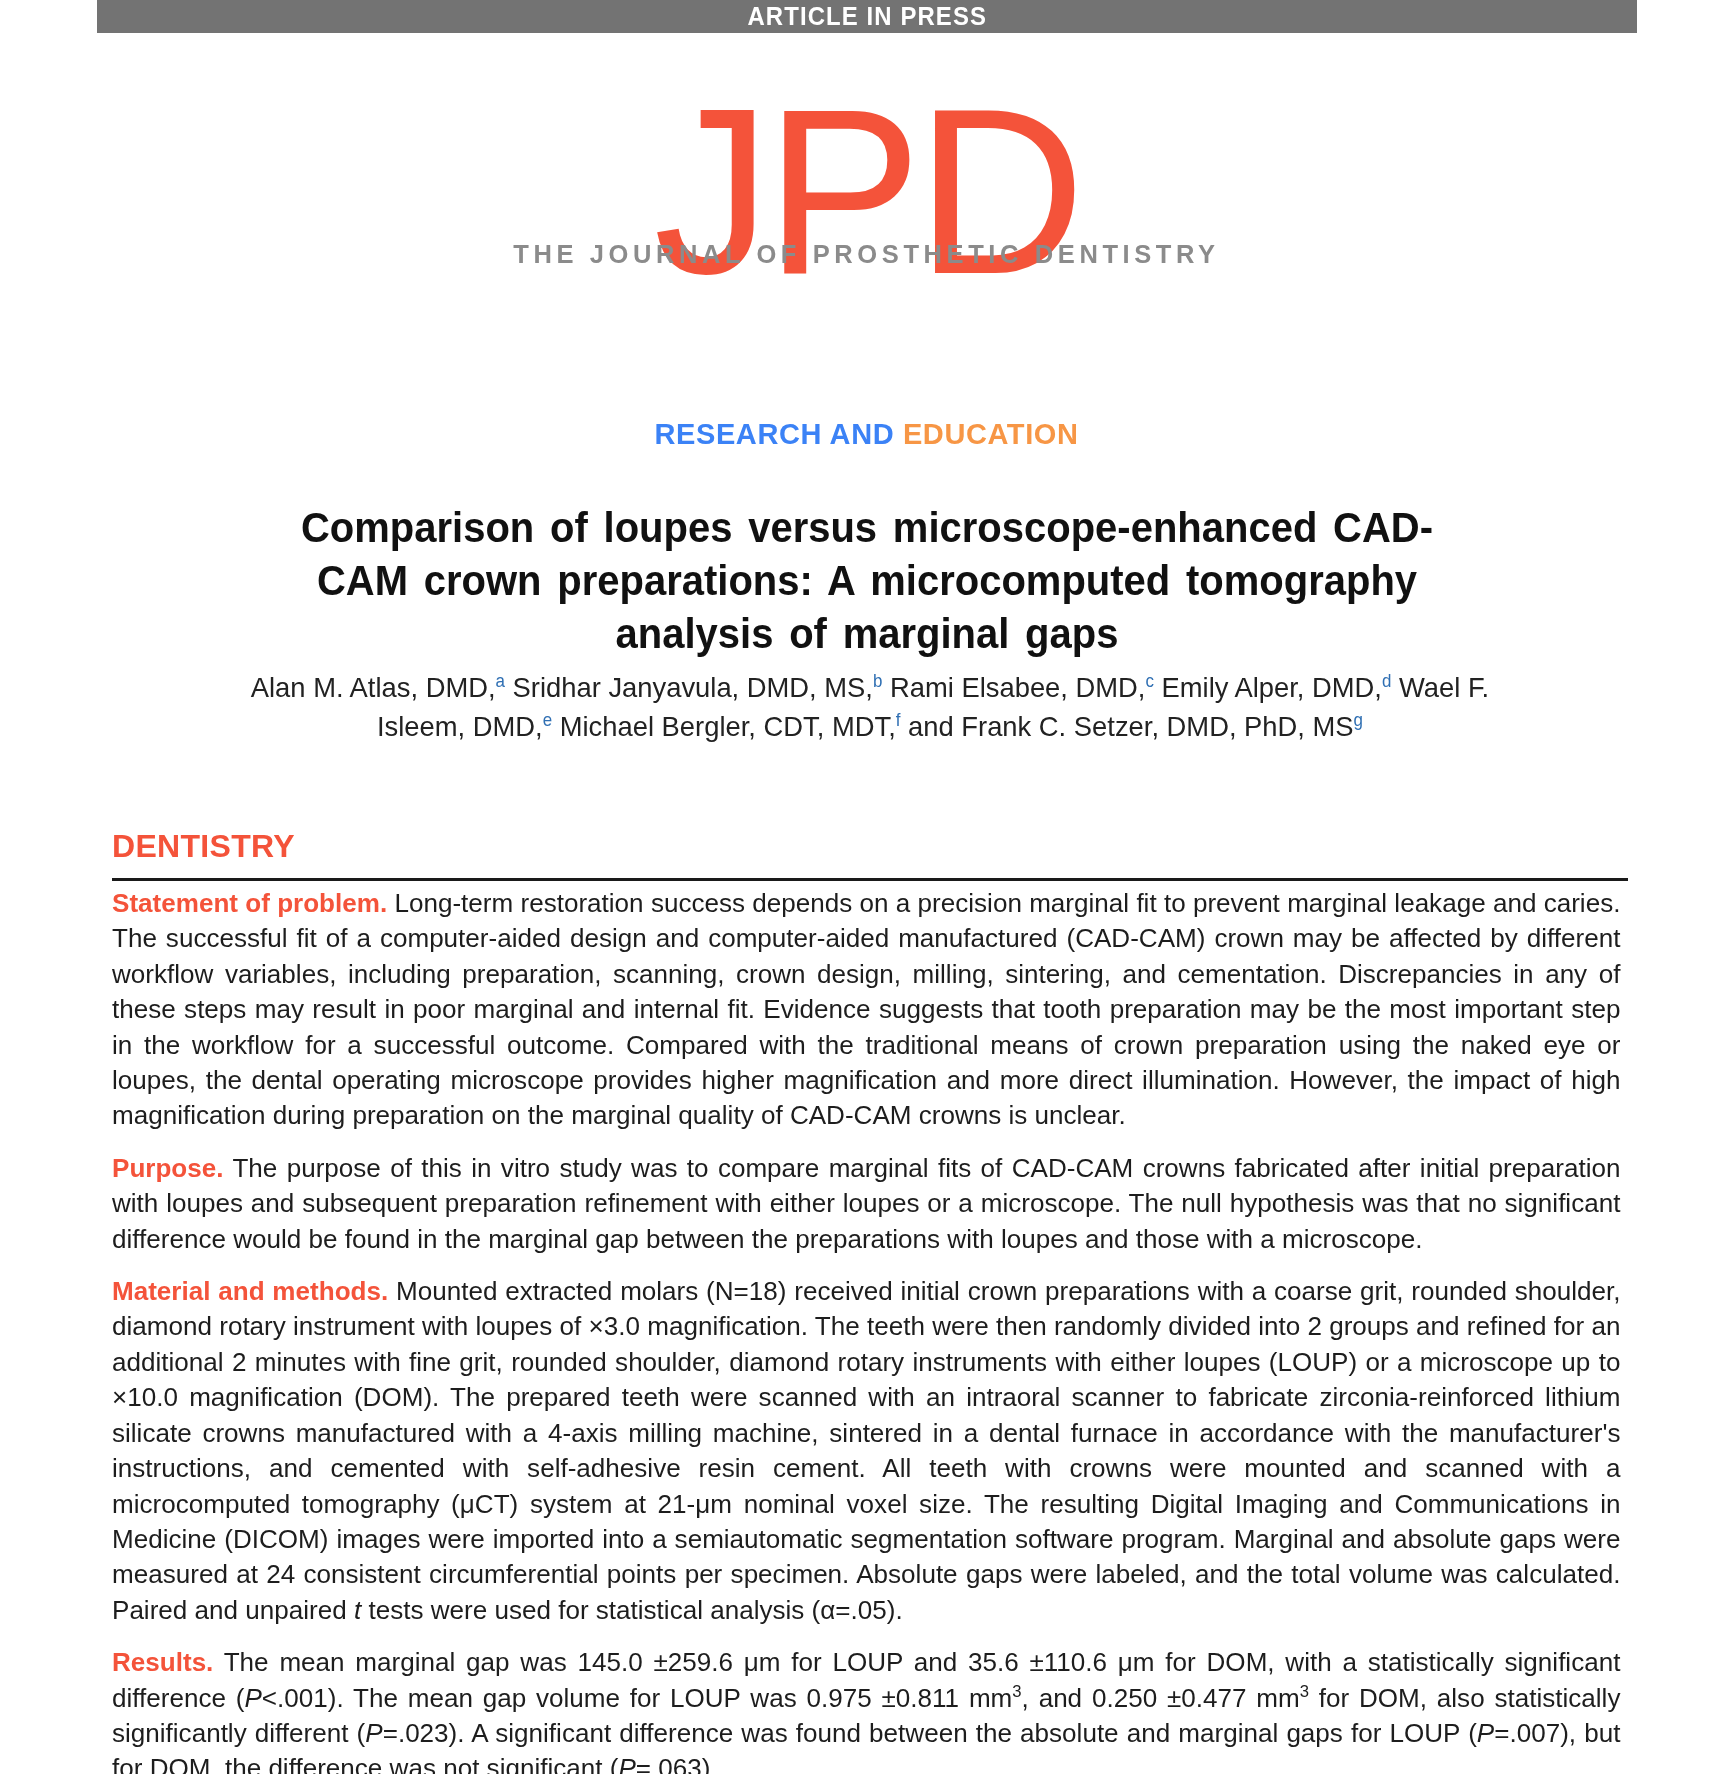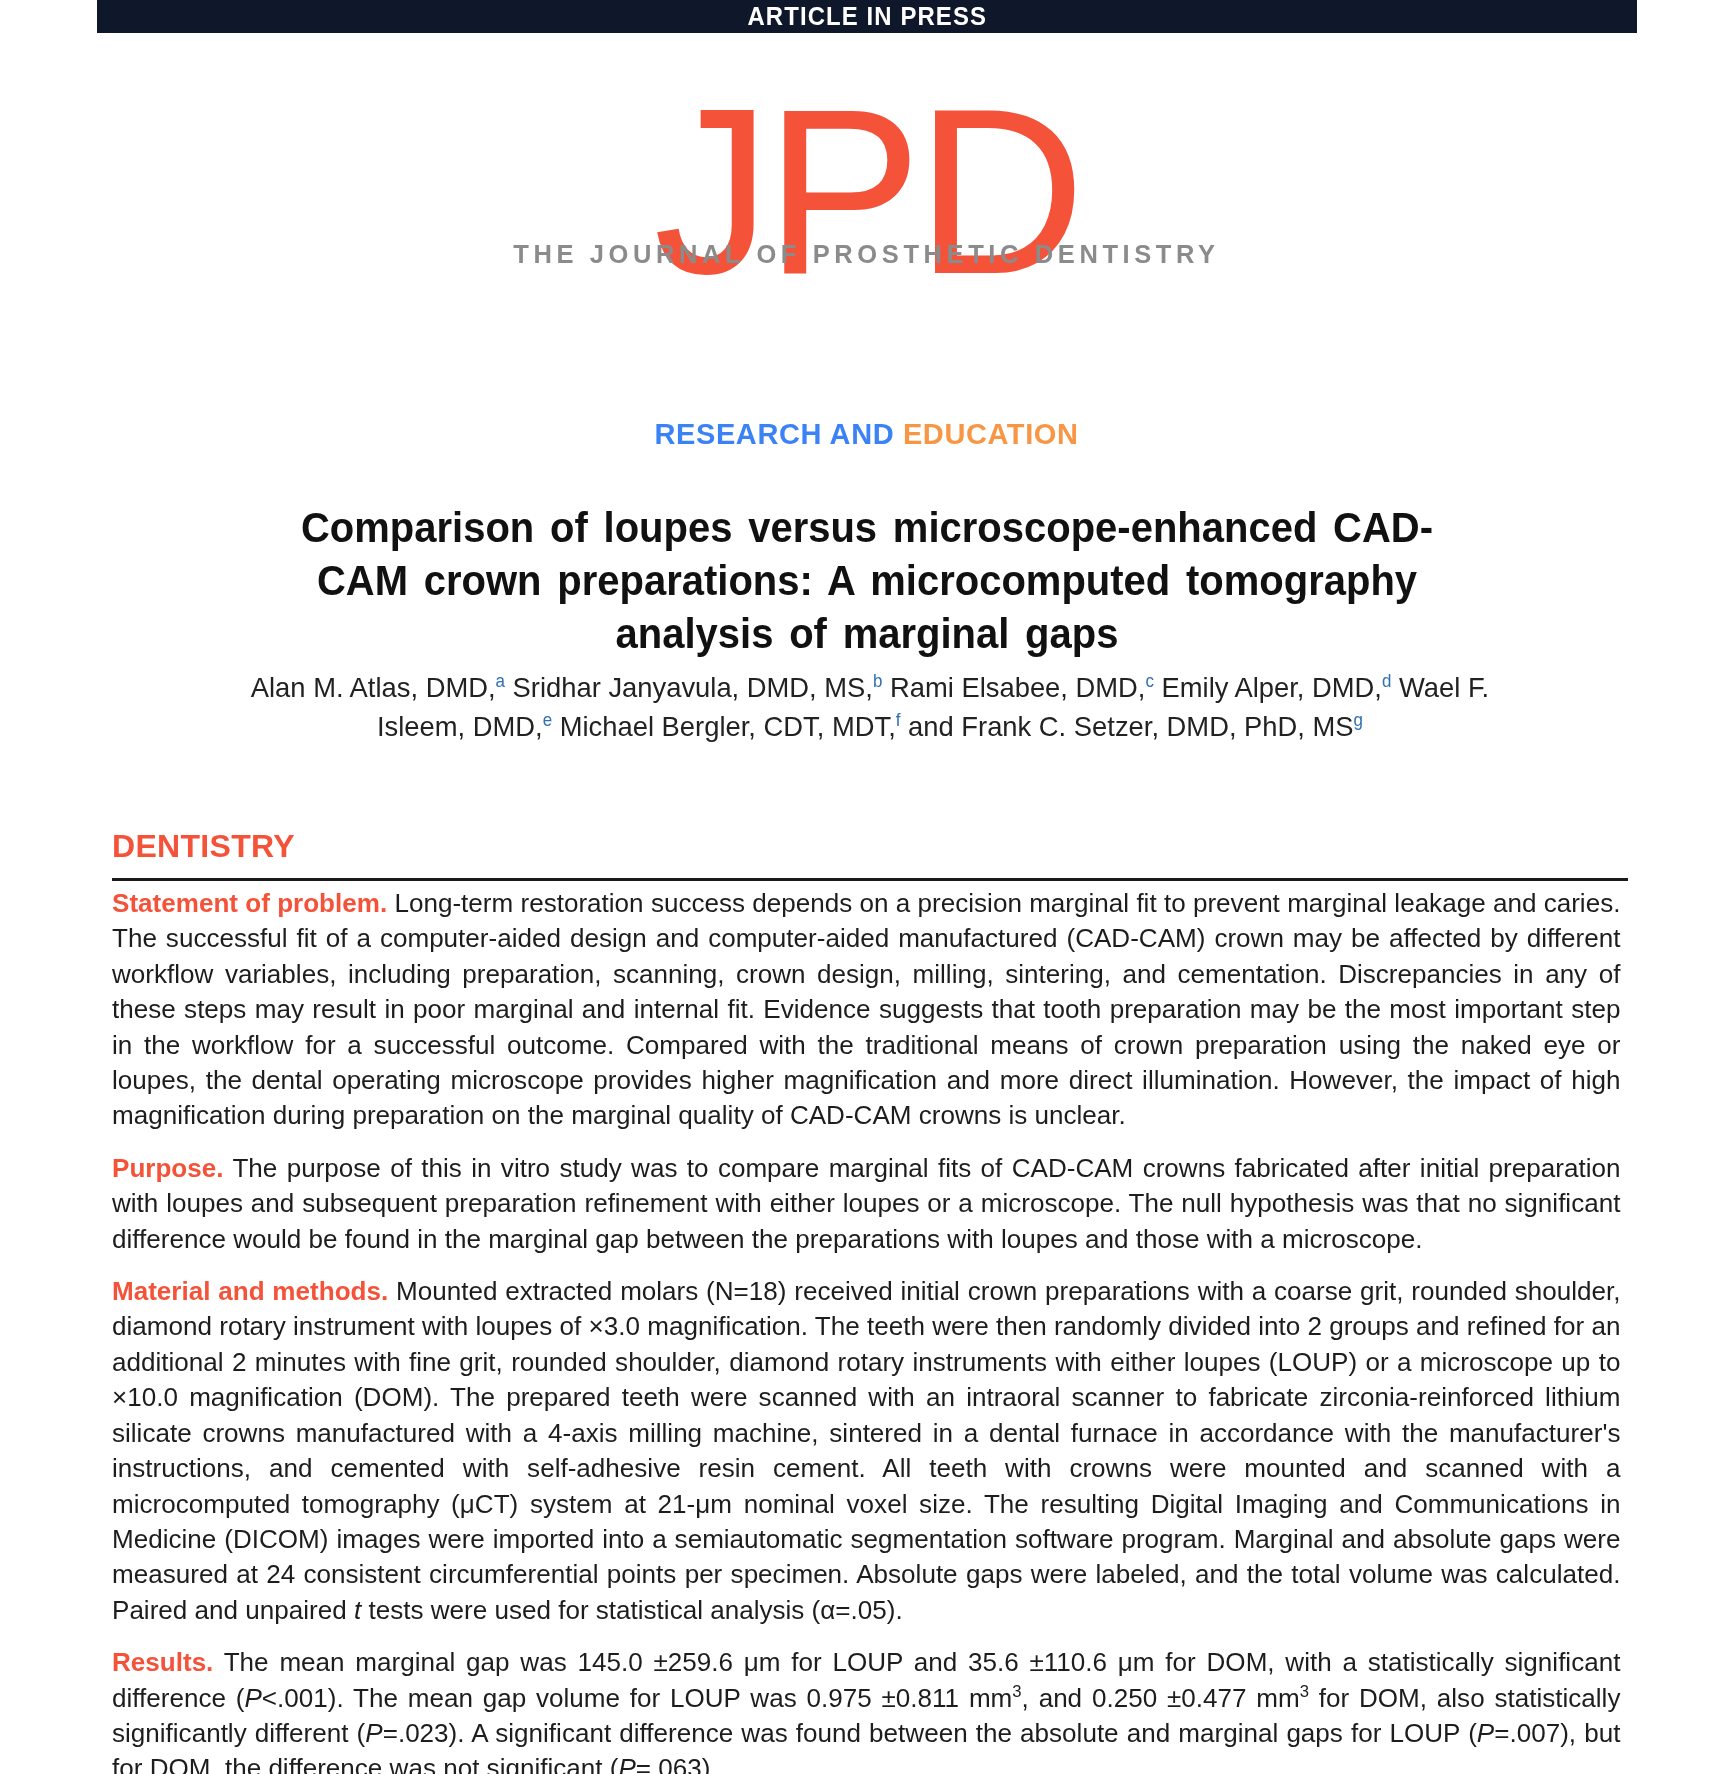--- a/index.html
+++ b/index.html
@@ -14,21 +14,21 @@
     position: relative;
   }
 
   
   .press-banner {
     position: absolute;
     left: 97px;
     top: 0;
     width: 1540px;
     height: 33px;
-    background: #0f172a;
+    background: #737373;
     display: flex;
     align-items: center;
     justify-content: center;
   }
   .press-banner .press-text {
     color: #ffffff;
     font-family: "Liberation Sans", sans-serif;
     font-weight: bold;
     font-size: 26px;
     letter-spacing: 1.2px;

